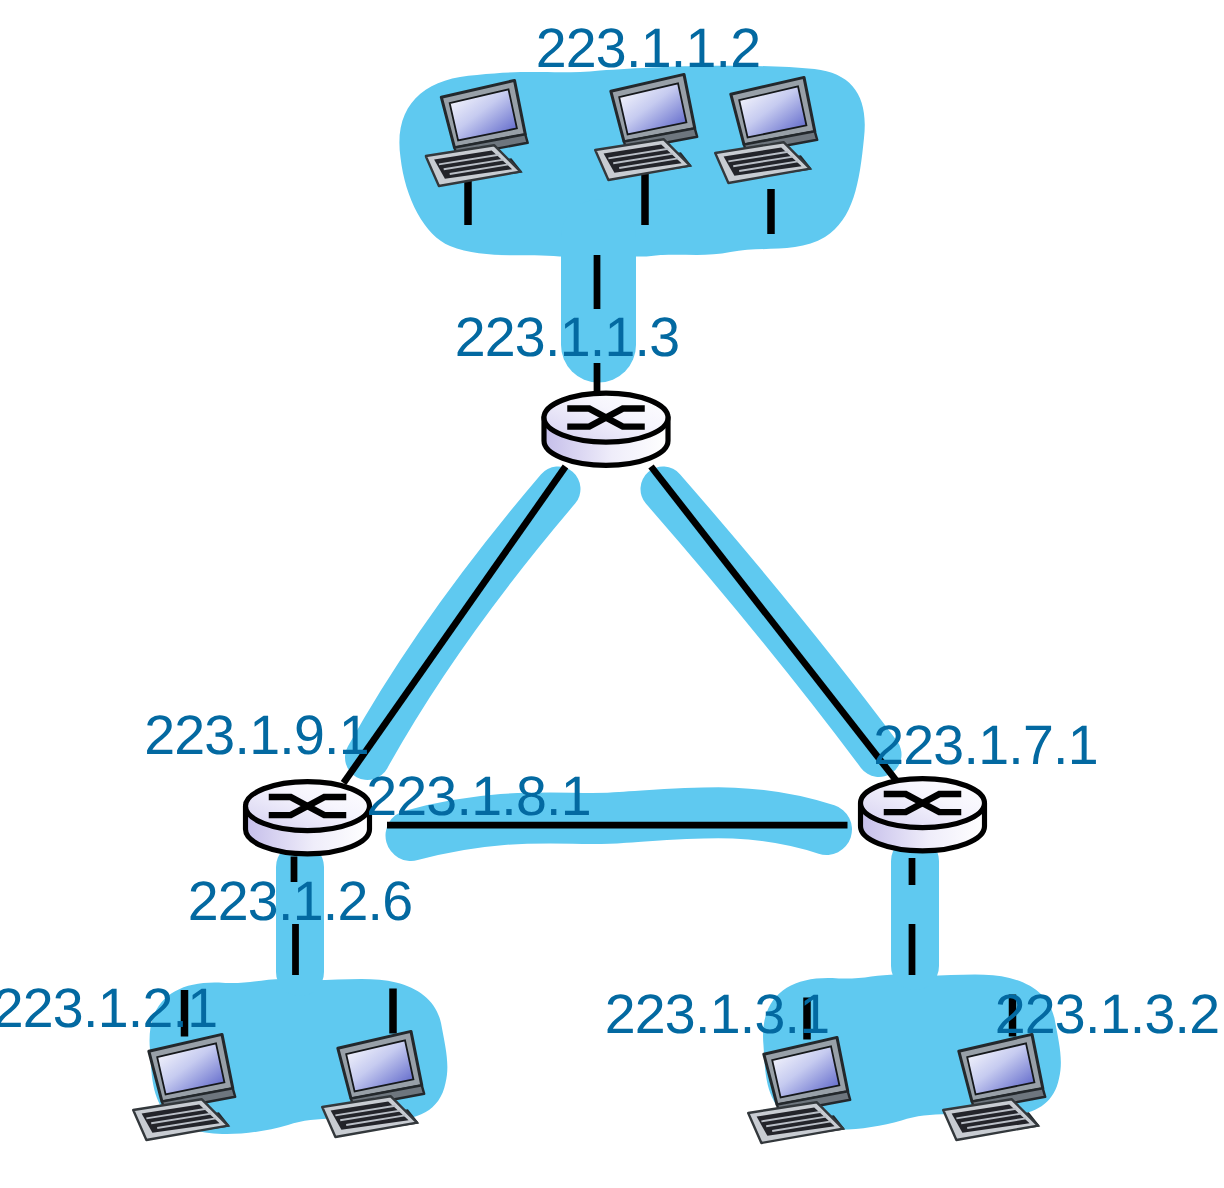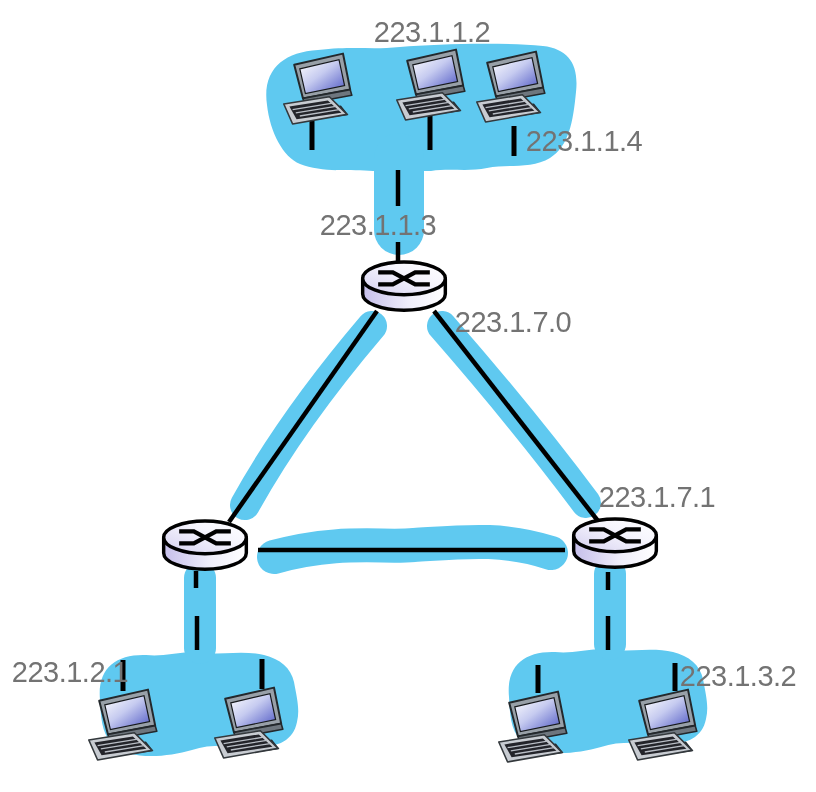--- a/index.html
+++ b/index.html
@@ -3,21 +3,21 @@
 <meta charset="utf-8">
 <style>
   html,body { margin:0; padding:0; background:#ffffff; }
   .stage {
     position:relative; width:816px; height:792px; background:#ffffff;
     overflow:hidden; font-family:"Liberation Sans", sans-serif;
   }
   .stage svg { position:absolute; left:0; top:0; }
   .ip {
     position:absolute; transform:translate(-50%,-50%);
-    font-size:29px; line-height:1; color:#737373; white-space:nowrap;
+    font-size:37px; line-height:1; color:#0369a1; white-space:nowrap;
     letter-spacing:-0.5px; font-family:"Liberation Sans", sans-serif;
   }
 </style>
 </head>
 <body>
 
 <div class="stage">
 
 <svg width="816" height="792" viewBox="0 0 816 792">
   <defs>
@@ -121,20 +121,22 @@
   <use href="#pc" x="283" y="48" width="80" height="80"></use>
   <use href="#pc" x="396" y="44" width="80" height="80"></use>
   <use href="#pc" x="476" y="46" width="80" height="80"></use>
   <use href="#pc" x="88" y="684" width="80" height="80"></use>
   <use href="#pc" x="214" y="682" width="80" height="80"></use>
   <use href="#pc" x="498" y="686" width="80" height="80"></use>
   <use href="#pc" x="628" y="684" width="80" height="80"></use>
 </svg>
 
 <div class="ip" style="left:432px; top:32px">223.1.1.2</div>
-<div class="ip" style="left:584px; top:141px">223.1.1.4</div>
 <div class="ip" style="left:378px; top:225px">223.1.1.3</div>
-<div class="ip" style="left:513px; top:322px">223.1.7.0</div>
+<div class="ip" style="left:171px; top:490px">223.1.9.1</div>
 <div class="ip" style="left:657px; top:497px">223.1.7.1</div>
+<div class="ip" style="left:319px; top:531px">223.1.8.1</div>
+<div class="ip" style="left:200px; top:601px">223.1.2.6</div>
 <div class="ip" style="left:70px;  top:672px">223.1.2.1</div>
+<div class="ip" style="left:478px; top:676px">223.1.3.1</div>
 <div class="ip" style="left:738px; top:676px">223.1.3.2</div>
 
 </div>
 
 </body></html>

